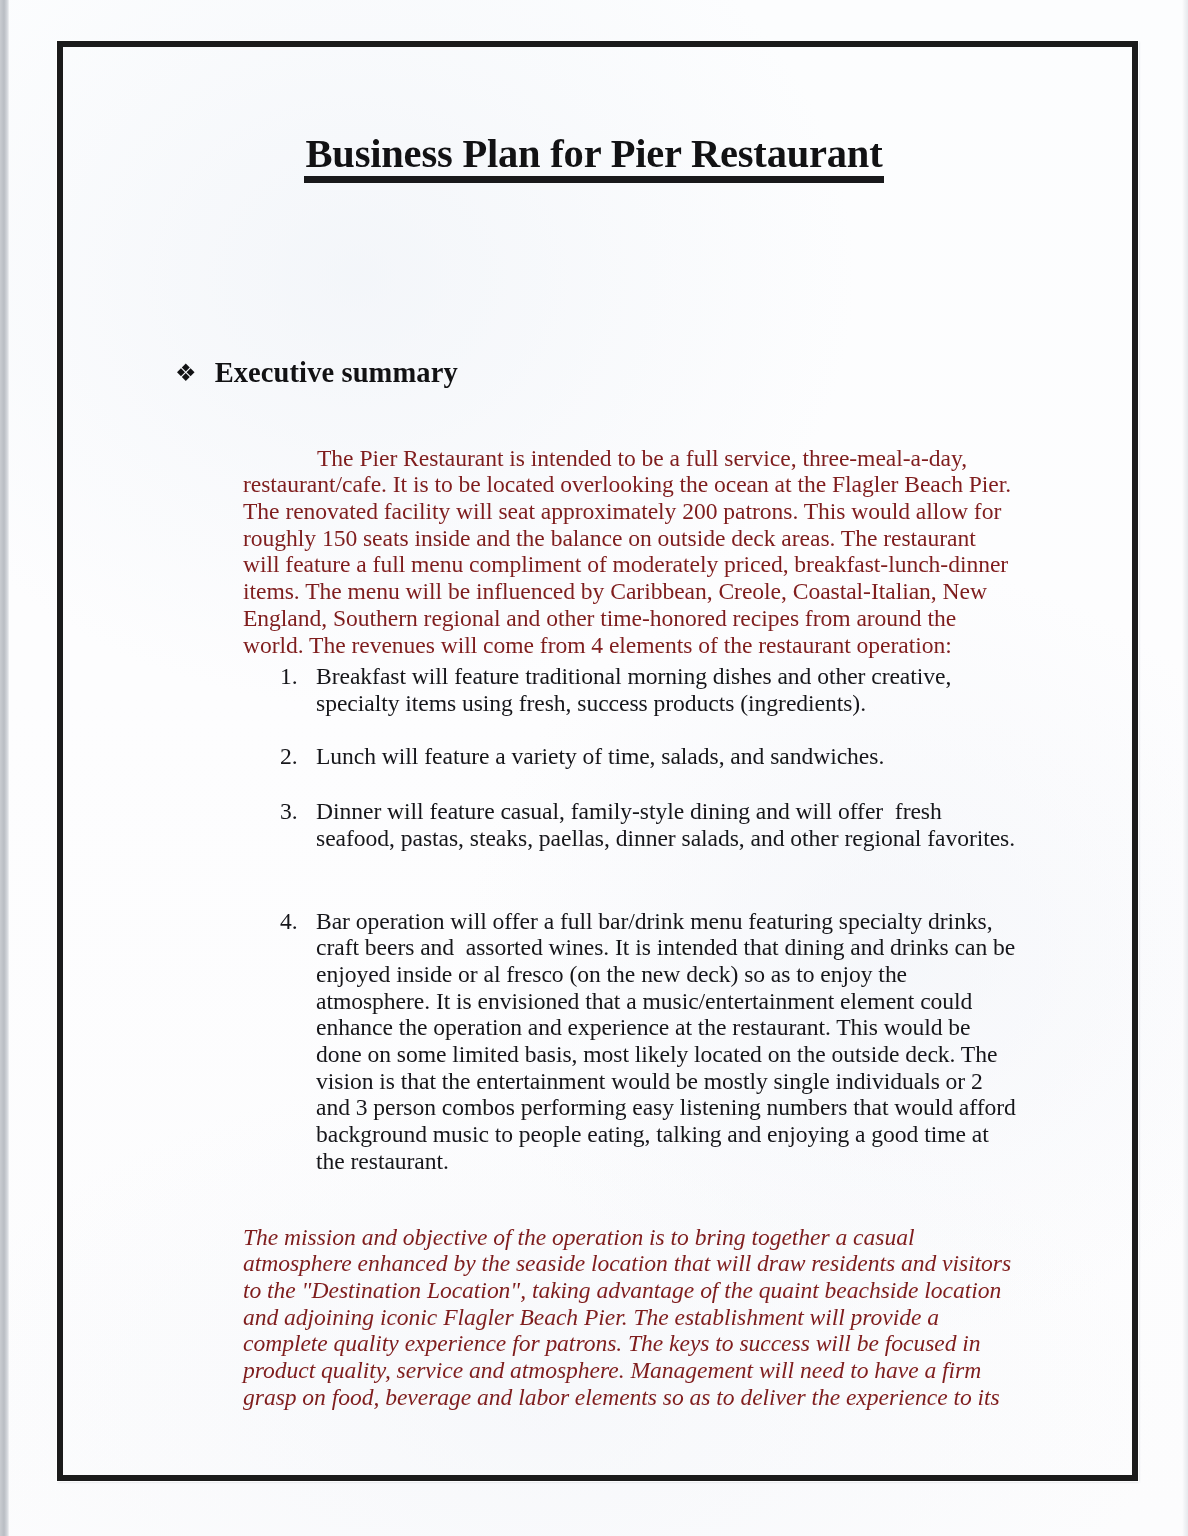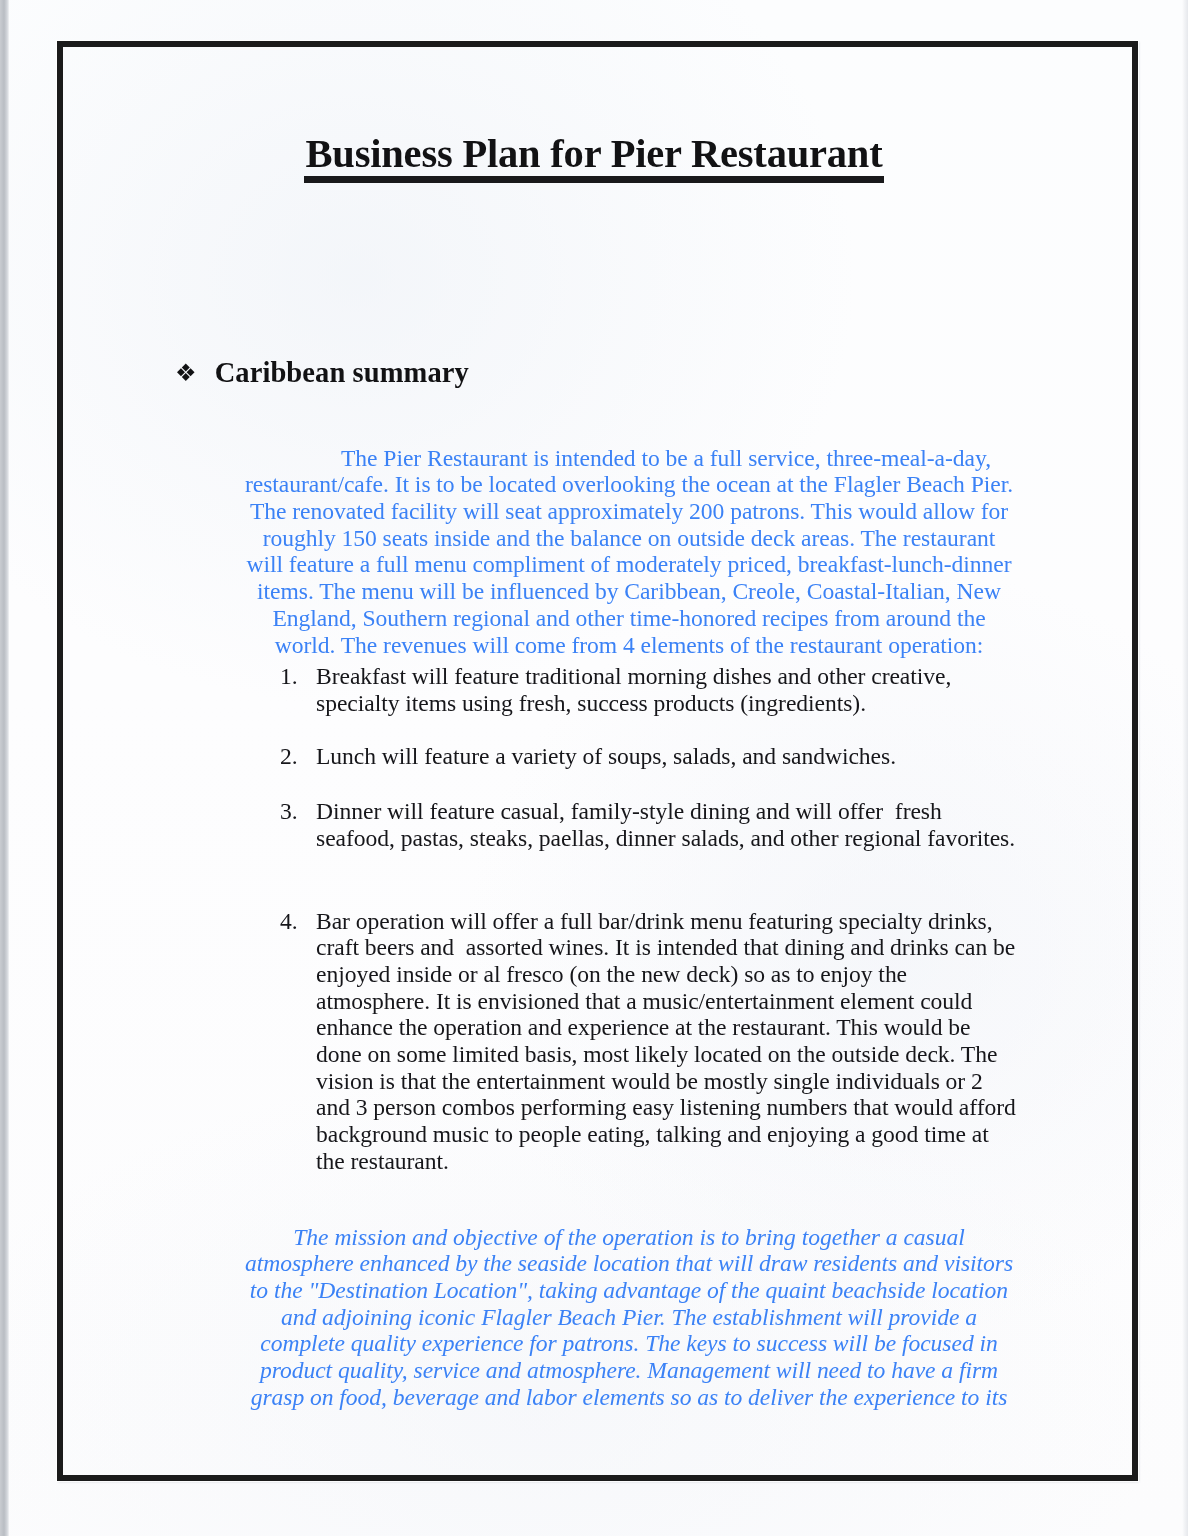--- a/index.html
+++ b/index.html
@@ -127,22 +127,22 @@
     position: relative;
     top: -1px;
   }
 
   .para {
     position: absolute;
     left: 243px;
     width: 772px;
     font-size: 23.6px;
     line-height: 26.7px;
-    text-align: center;
-    color: #3b82f6;
+    text-align: left;
+    color: #7f1d1d;
     letter-spacing: -0.05px;
   }
   .para.intro {
     top: 421px;
   }
   .para.intro .indent-lead {
     display: inline-block;
     width: 74px;
   }
   .para.mission {
@@ -189,35 +189,35 @@
   <div class="page-frame"></div>
 
   <div class="doc-body">
 
     <div class="doc-title">
       <span class="title-underline">Business Plan for Pier Restaurant</span>
     </div>
 
     <div class="section-heading">
       <span class="bullet-glyph">❖</span>
-      <span>Caribbean summary</span>
+      <span>Executive summary</span>
     </div>
 
     <p class="para intro"><span class="indent-lead"></span><span>The Pier Restaurant is intended to be a full service, three-meal-a-day, restaurant/cafe. It is to be located overlooking the ocean at the Flagler Beach Pier. The renovated facility will seat approximately 200 patrons. This would allow for roughly 150 seats inside and the balance on outside deck areas. The restaurant will feature a full menu compliment of moderately priced, breakfast-lunch-dinner items. The menu will be influenced by Caribbean, Creole, Coastal-Italian, New England, Southern regional and other time-honored recipes from around the world. The revenues will come from 4 elements of the restaurant operation:</span></p>
 
     <div class="numbered-list">
 
       <div class="list-row">
         <span class="list-marker">1.</span>
         <span class="list-text">Breakfast will feature traditional morning dishes and other creative, specialty items using fresh, success products (ingredients).</span>
       </div>
 
       <div class="list-row gap-sm">
         <span class="list-marker">2.</span>
-        <span class="list-text">Lunch will feature a variety of soups, salads, and sandwiches.</span>
+        <span class="list-text">Lunch will feature a variety of time, salads, and sandwiches.</span>
       </div>
 
       <div class="list-row gap-md">
         <span class="list-marker">3.</span>
         <span class="list-text">Dinner will feature casual, family-style dining and will offer  fresh seafood, pastas, steaks, paellas, dinner salads, and other regional favorites.</span>
       </div>
 
       <div class="list-row gap-lg">
         <span class="list-marker">4.</span>
         <span class="list-text">Bar operation will offer a full bar/drink menu featuring specialty drinks, craft beers and  assorted wines. It is intended that dining and drinks can be enjoyed inside or al fresco (on the new deck) so as to enjoy the atmosphere. It is envisioned that a music/entertainment element could enhance the operation and experience at the restaurant. This would be done on some limited basis, most likely located on the outside deck. The vision is that the entertainment would be mostly single individuals or 2 and 3 person combos performing easy listening numbers that would afford background music to people eating, talking and enjoying a good time at the restaurant.</span>

